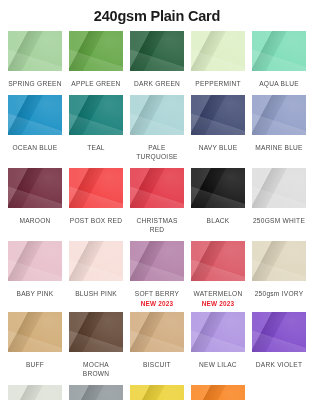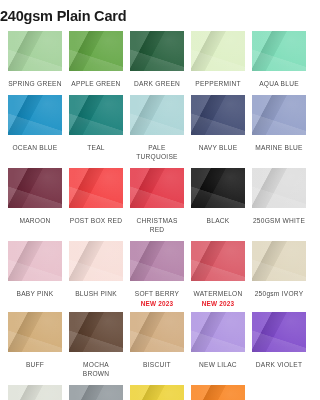--- a/index.html
+++ b/index.html
@@ -15,21 +15,21 @@
     overflow: hidden;
     color: #3a3a3a;
   }
   .page {
     position: relative;
     width: 314px;
     height: 400px;
     box-sizing: border-box;
   }
   .page-title {
-    text-align: left;
+    text-align: center;
     font-size: 14.5px;
     font-weight: bold;
     color: #1b1b1b;
     letter-spacing: -0.2px;
     margin: 0;
     padding-top: 7px;
     padding-bottom: 0;
     line-height: 18px;
   }
   .swatch-grid {

